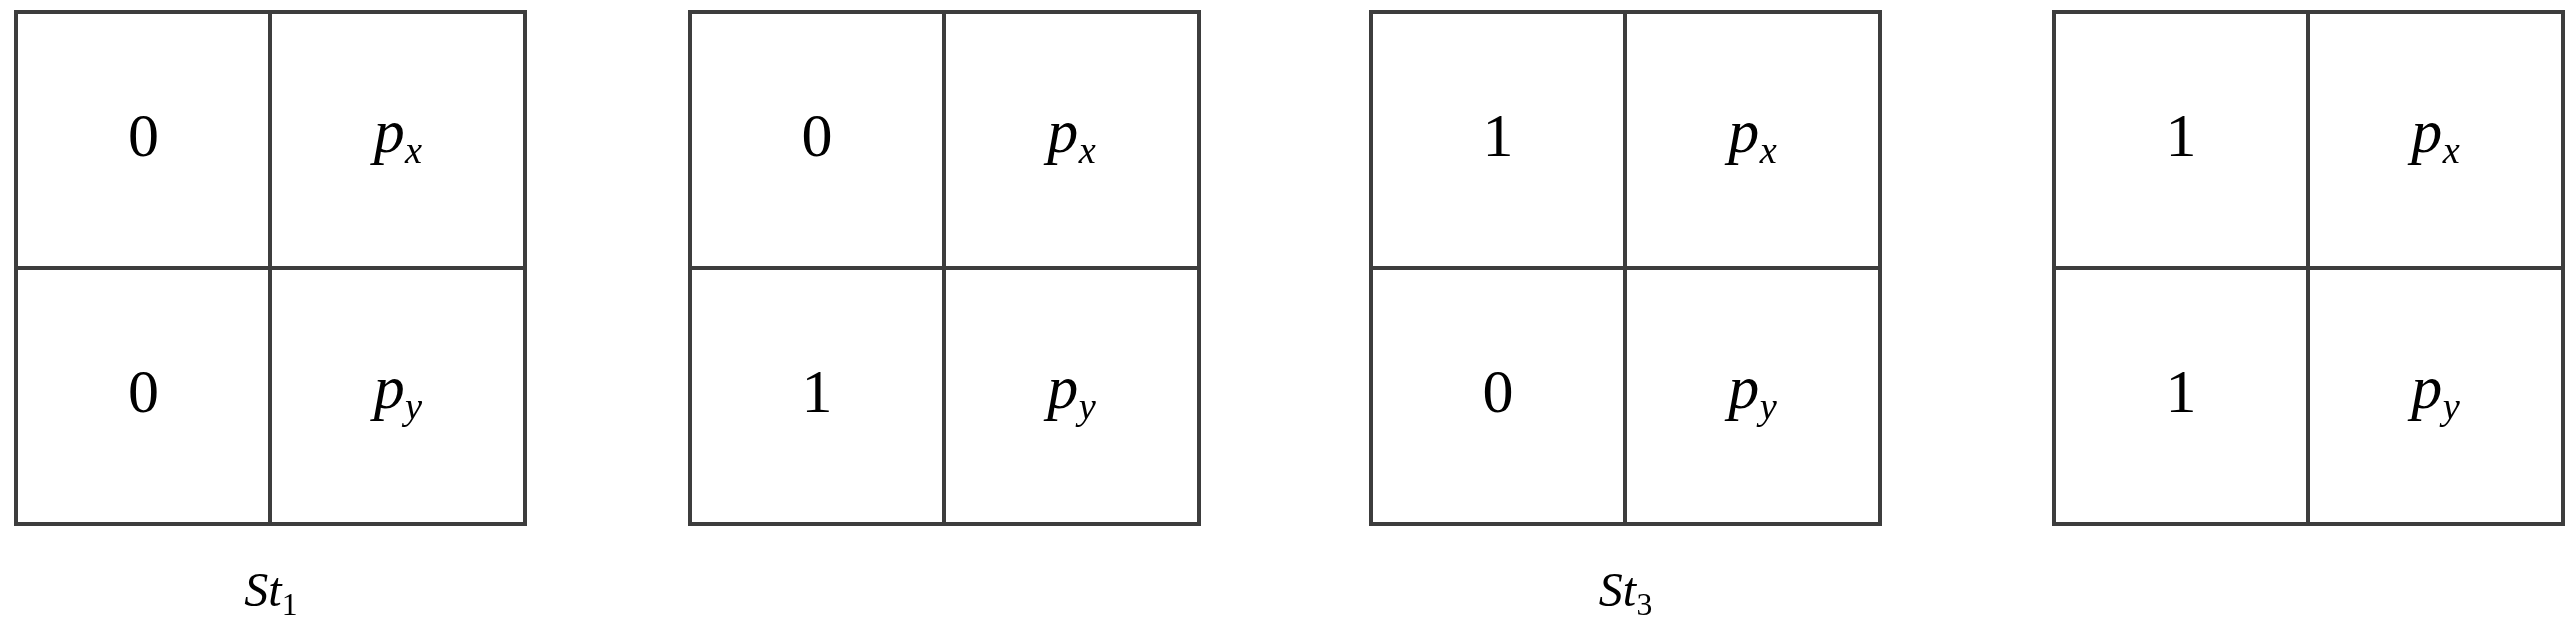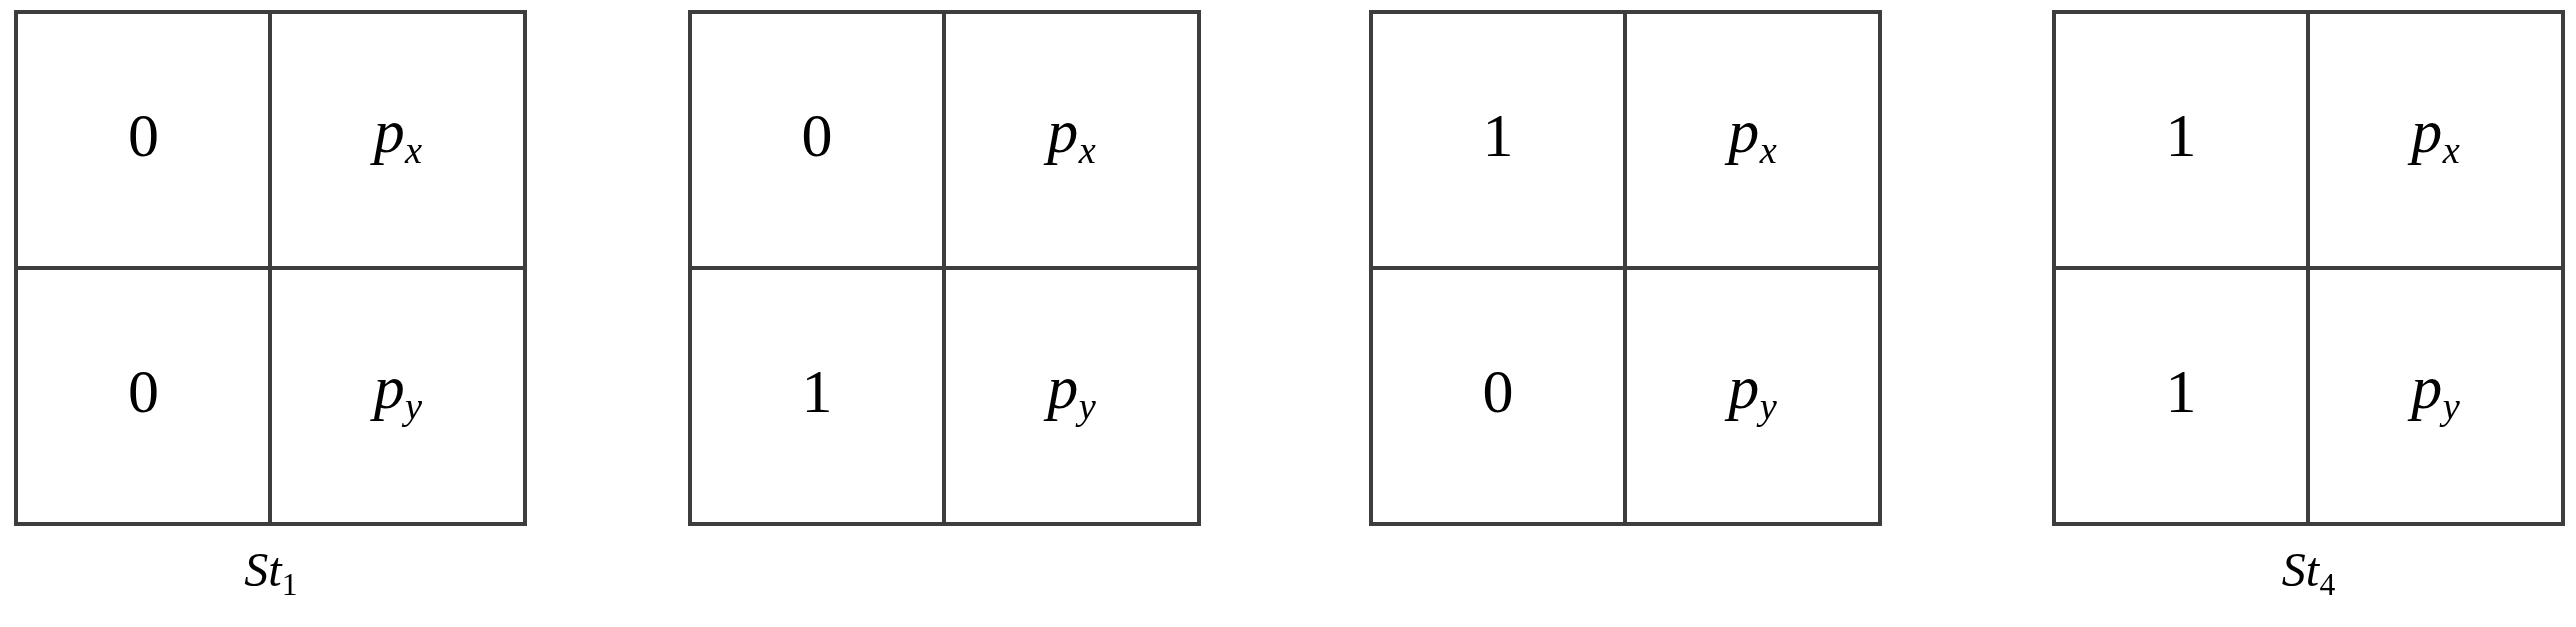--- a/index.html
+++ b/index.html
@@ -71,21 +71,21 @@
     white-space: nowrap;
   }
   .sym .sub {
     font-size: 0.62em;
     font-style: italic;
     vertical-align: -0.30em;
     margin-left: 0.01em;
   }
 
   .caption {
-    margin-top: 20px;
+    margin-top: 40px;
     text-align: center;
     font-family: "Liberation Serif", "DejaVu Serif", serif;
     font-size: 48px;
     font-style: italic;
     color: #000000;
     line-height: 1;
     white-space: nowrap;
   }
   .caption .sub {
     font-size: 0.66em;
@@ -184,20 +184,21 @@
               </div>
         </td>
         <td class="col-symbol">
           <div class="cell-inner">
                 <span class="sym"><span>p</span><span class="sub">y</span></span>
               </div>
         </td>
       </tr>
     </tbody>
       </table>
+    <div class="caption"><span>St</span><span class="sub">3</span></div>
   </div>
 
   <div class="state-group" style="left:2052px;">
     <table class="state-table">
       <tbody>
           <tr>
         <td class="col-value">
           <div class="cell-inner">
                 <span class="bit">1</span>
               </div>
@@ -215,17 +216,16 @@
               </div>
         </td>
         <td class="col-symbol">
           <div class="cell-inner">
                 <span class="sym"><span>p</span><span class="sub">y</span></span>
               </div>
         </td>
       </tr>
     </tbody>
       </table>
-    <div class="caption"><span>St</span><span class="sub">4</span></div>
   </div>
 
 </div>
 
 
 </body></html>

